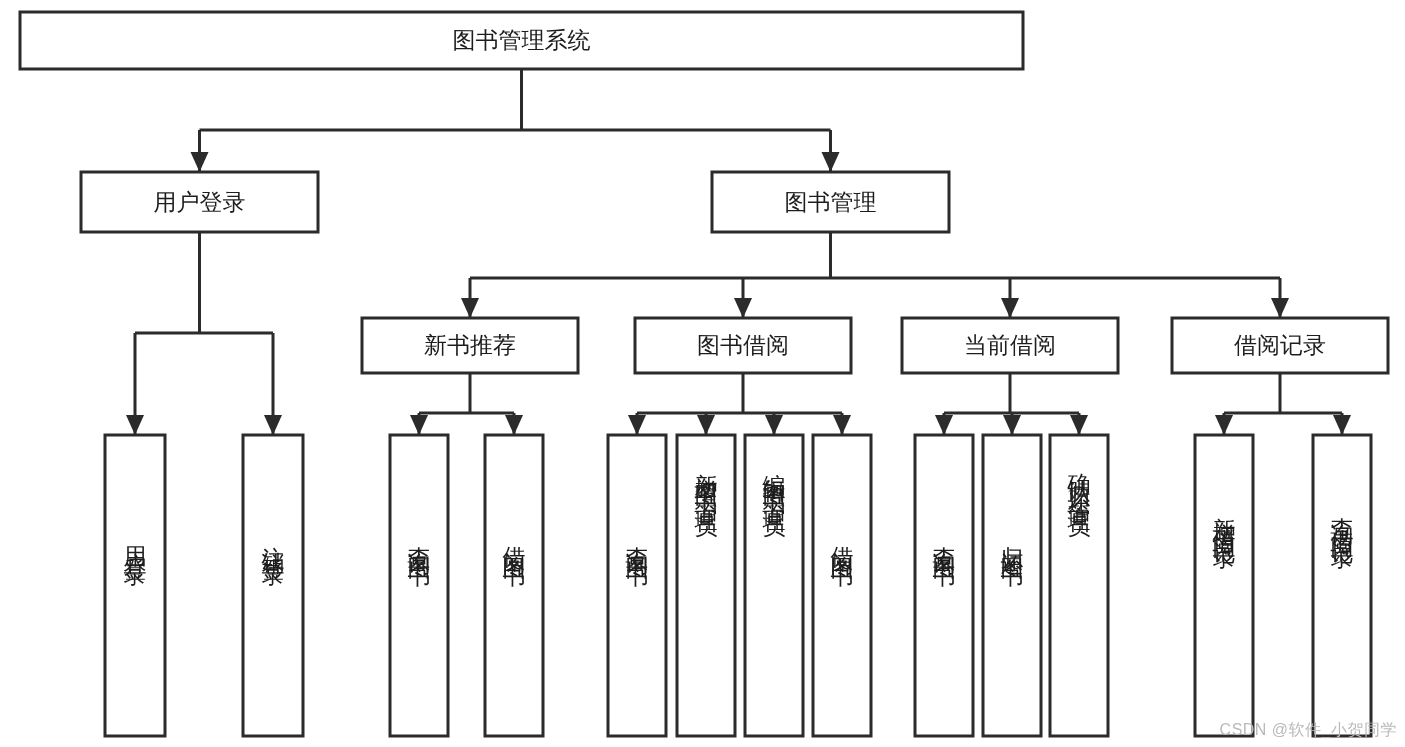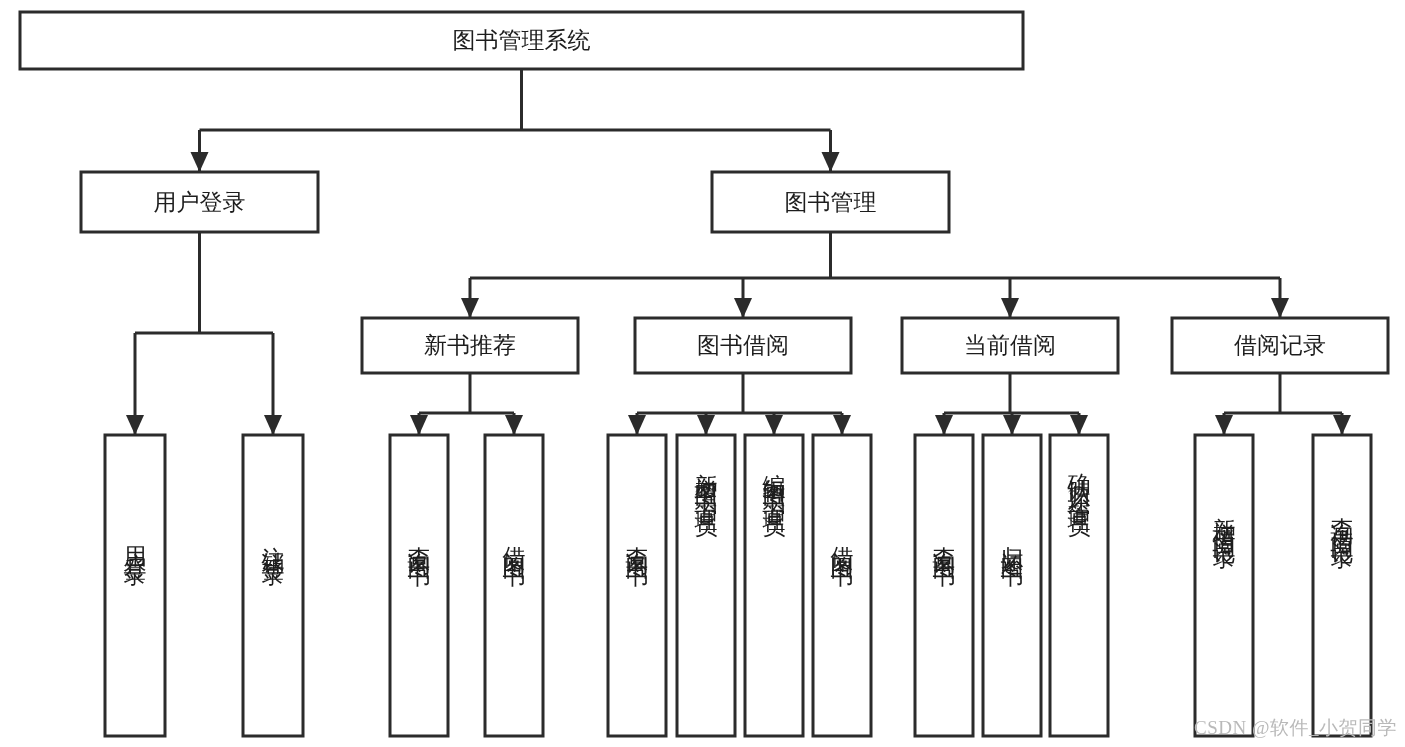--- a/index.html
+++ b/index.html
@@ -64,22 +64,22 @@
     line-height: 1.0;
     letter-spacing: 6px;
     color: #1d1d1d;
     white-space: nowrap;
     text-align: center;
   }
   .watermark {
     position: absolute;
     right: 8px;
     bottom: 6px;
-    font-family: Liberation Serif, serif;
-    font-size: 19px;
+    font-family: Liberation Sans, sans-serif;
+    font-size: 16px;
     color: #b9b9b9;
     letter-spacing: 0.5px;
     white-space: nowrap;
   }
 </style>
 </head>
 <body>
 
 <div id="diagram-root">
   <svg class="diagram" id="diagram-svg" viewBox="0 0 1405 747">

